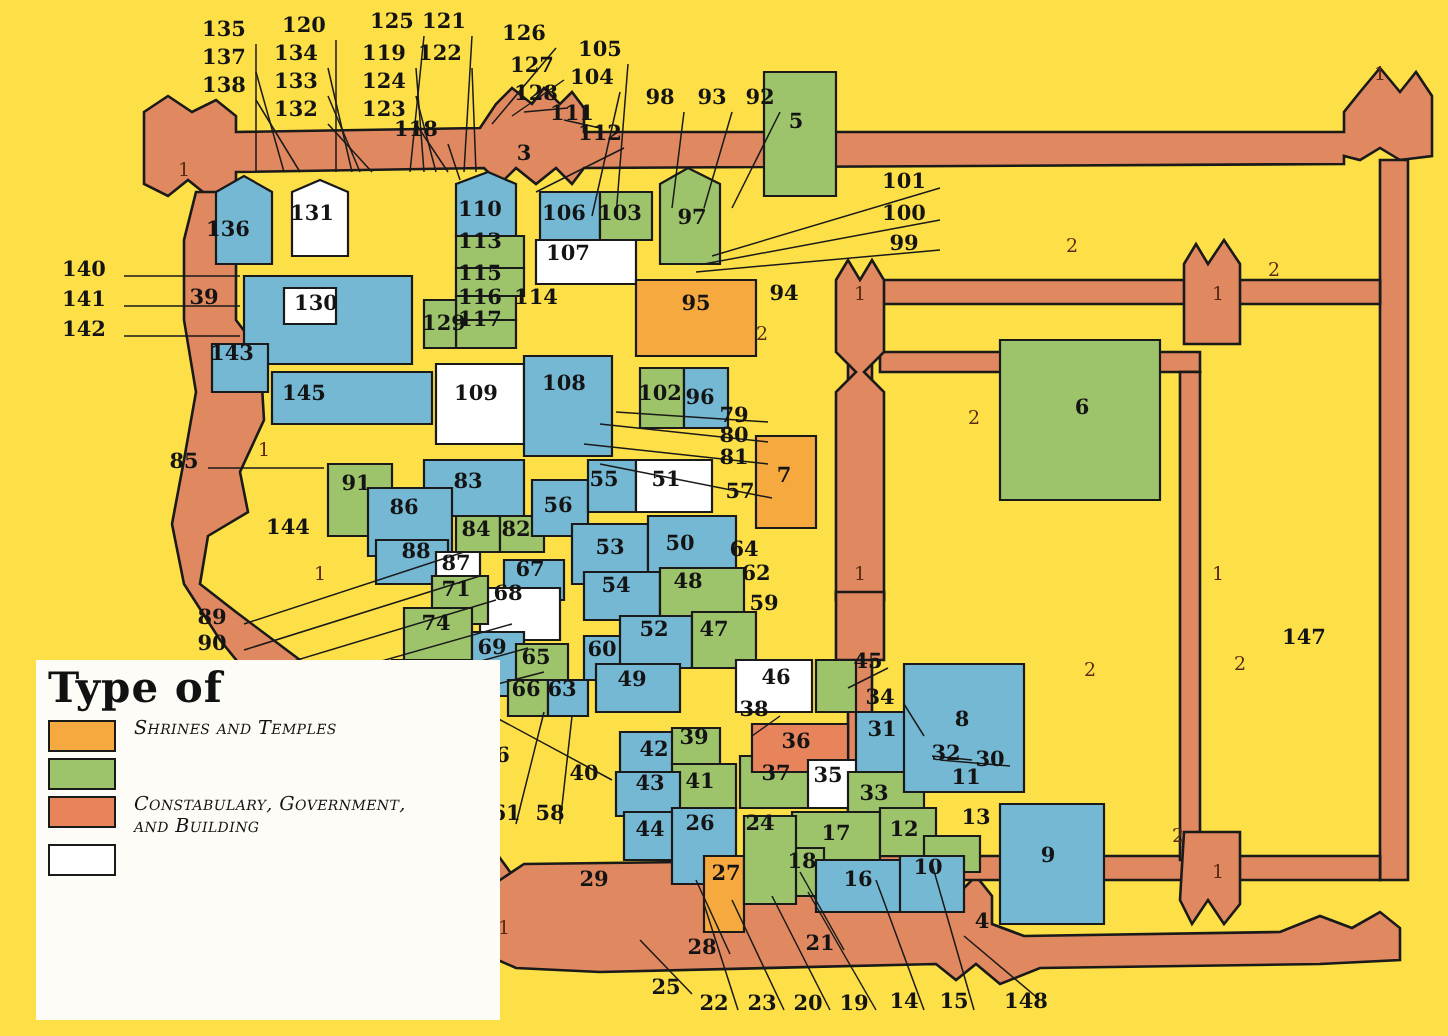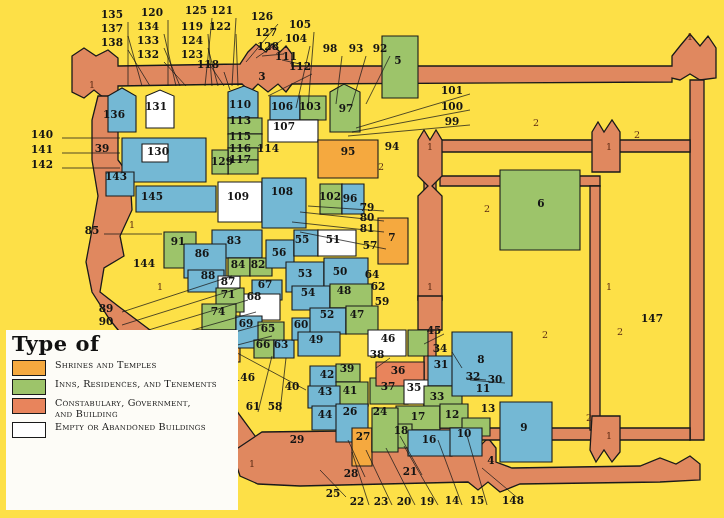--- a/index.html
+++ b/index.html
@@ -2,32 +2,32 @@
 <html><head>
 <meta charset="utf-8">
 <style>
   html,body{margin:0;padding:0;background:#fff;}
   body{width:724px;height:518px;overflow:hidden;
        font-family:"Liberation Serif", serif;}
   #map-root{position:relative;width:724px;height:518px;background:#fde047;}
   svg#map-svg{position:absolute;left:0;top:0;width:724px;height:518px;}
 
   
-  #legend{position:absolute;left:6px;top:330px;width:232px;height:180px;
+  #legend{position:absolute;left:18px;top:330px;width:232px;height:180px;
           background:#fdfcf7;z-index:40;}
   #legend-title{font-family:"DejaVu Serif", serif;font-weight:bold;
                 font-size:21px;line-height:23px;color:#111;
                 letter-spacing:.5px;padding:2px 0 4px 6px;}
   .legend-row{display:flex;align-items:flex-start;margin:0 0 2px 6px;}
   .swatch{width:32px;height:14px;border:1.4px solid #1a1a1a;flex:0 0 auto;
           margin-top:1px;}
   .legend-label{font-family:"DejaVu Serif", serif;font-size:9.6px;
                 line-height:11px;color:#141414;margin-left:9px;
                 font-variant:small-caps;letter-spacing:.2px;}
-  .legend-label span{display:block;}
+  .legend-label span{display:block;font-style:italic;}
 </style>
 </head>
 <body>
 
 <div id="map-root">
 
   <svg id="map-svg" viewBox="0 0 724 518">
     <defs>
       <style>
         .wall{fill:#e0885f;stroke:#1a1a1a;stroke-width:1.3;}
@@ -399,33 +399,27 @@
     </div>
     <div id="legend-rows">
         <div class="legend-row">
           <div class="swatch" style="background: rgb(245, 169, 63);"></div>
           <div class="legend-label">
             <span>Shrines and Temples</span>
           </div>
         </div>
         <div class="legend-row">
           <div class="swatch" style="background: rgb(157, 196, 106);"></div>
-          <div class="legend-label">
-            <span>Inns, Residences, and Tenements</span>
-          </div>
         </div>
         <div class="legend-row">
           <div class="swatch" style="background: rgb(232, 132, 92);"></div>
           <div class="legend-label">
             <span>Constabulary, Government,</span>
             <span>and Building</span>
           </div>
         </div>
         <div class="legend-row">
           <div class="swatch" style="background: rgb(255, 255, 255);"></div>
-          <div class="legend-label">
-            <span>Empty or Abandoned Buildings</span>
-          </div>
         </div>
       </div>
   </div>
 
 </div>
 
 </body></html>

